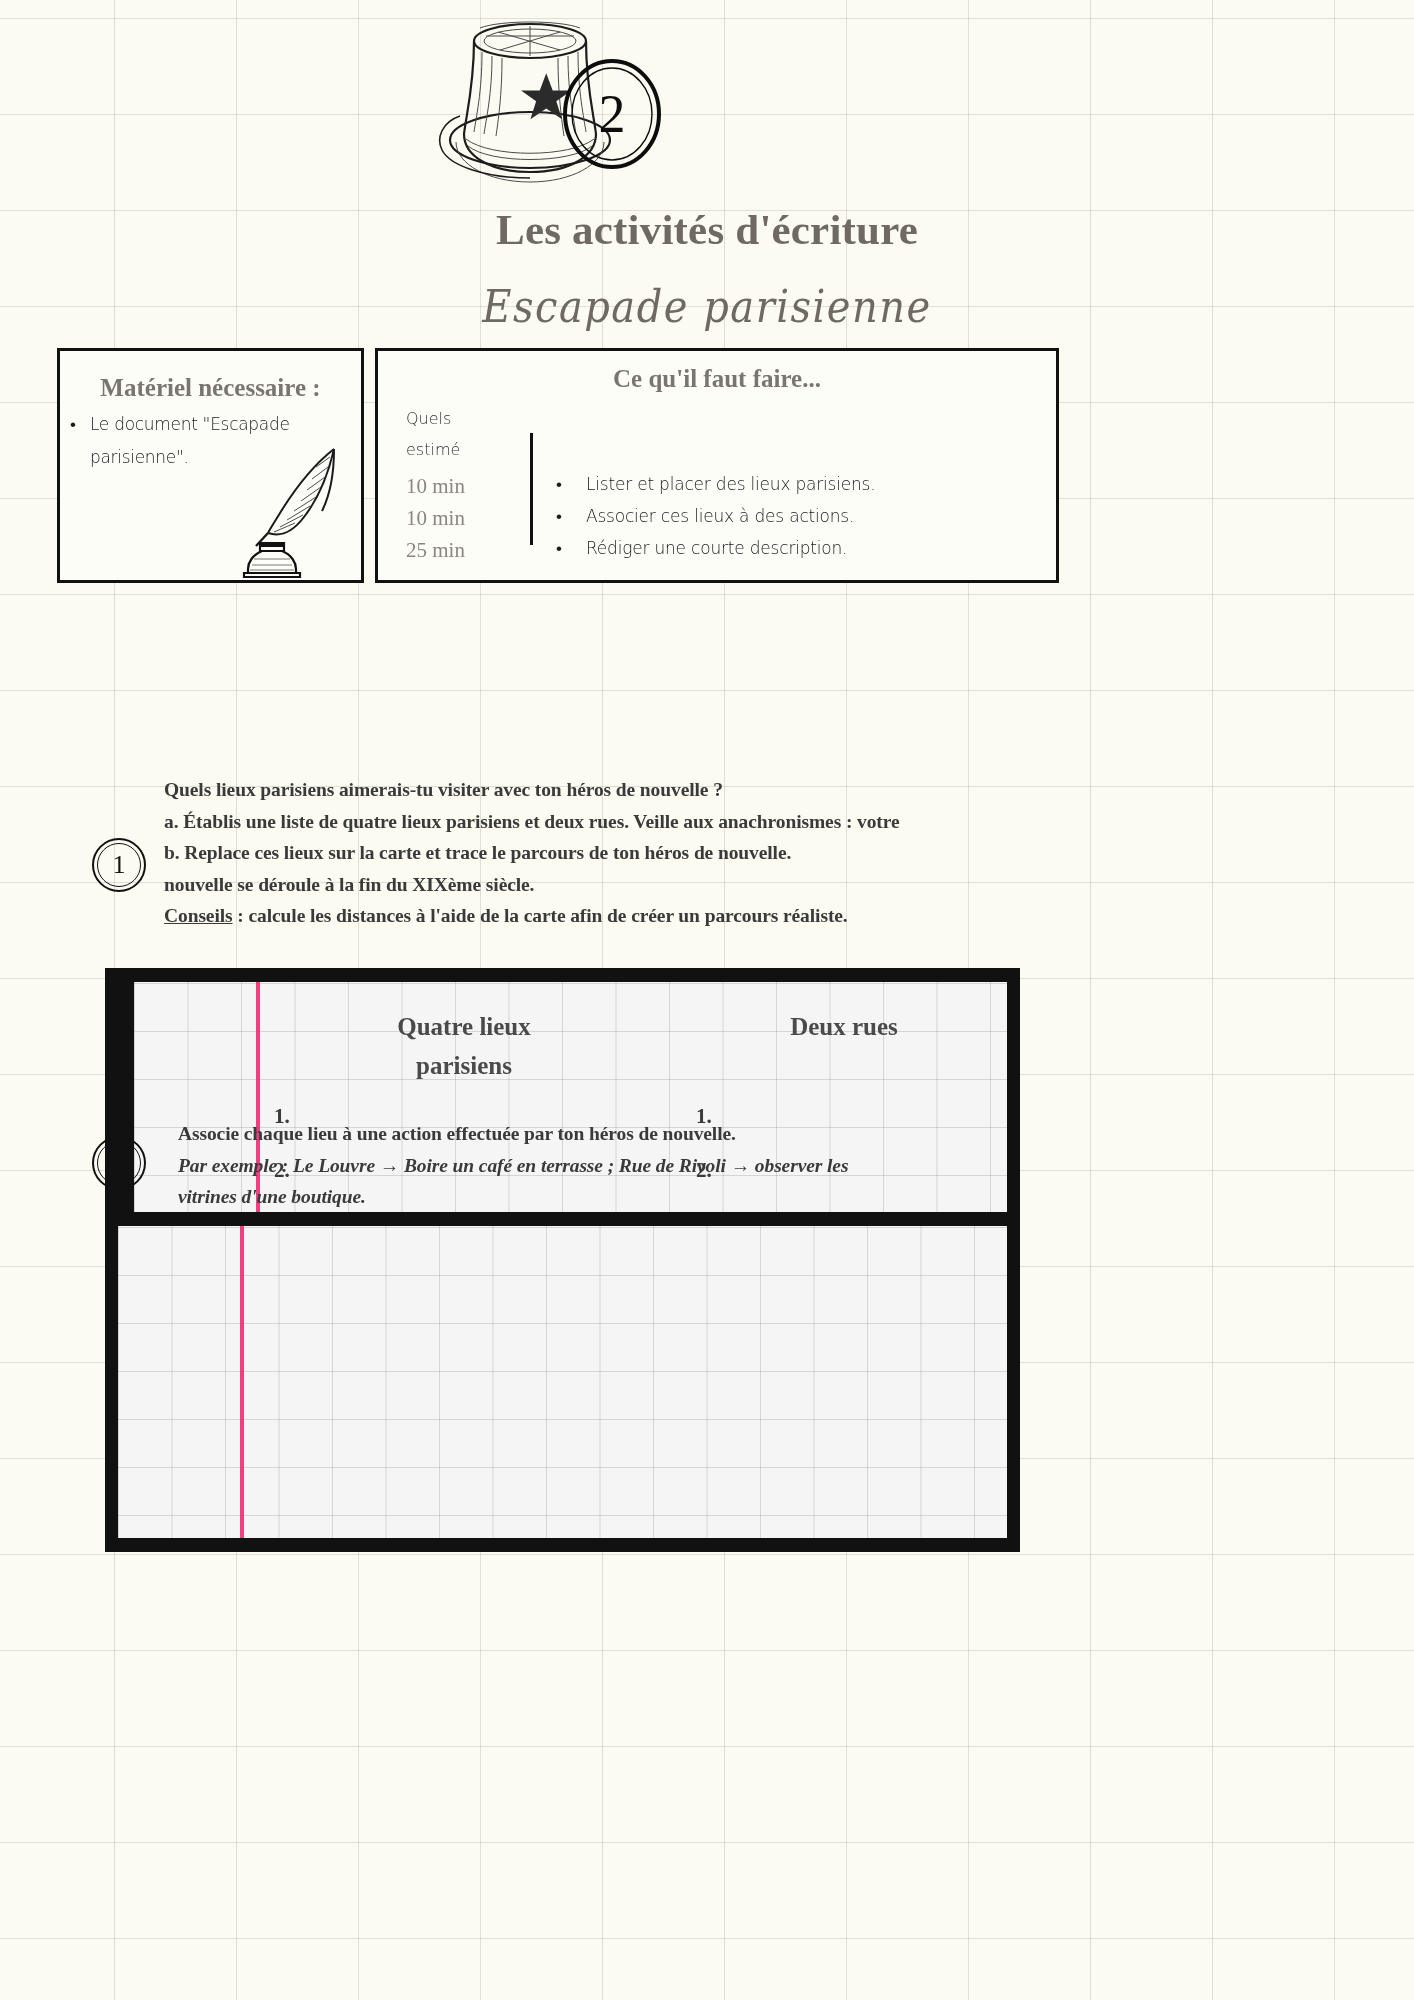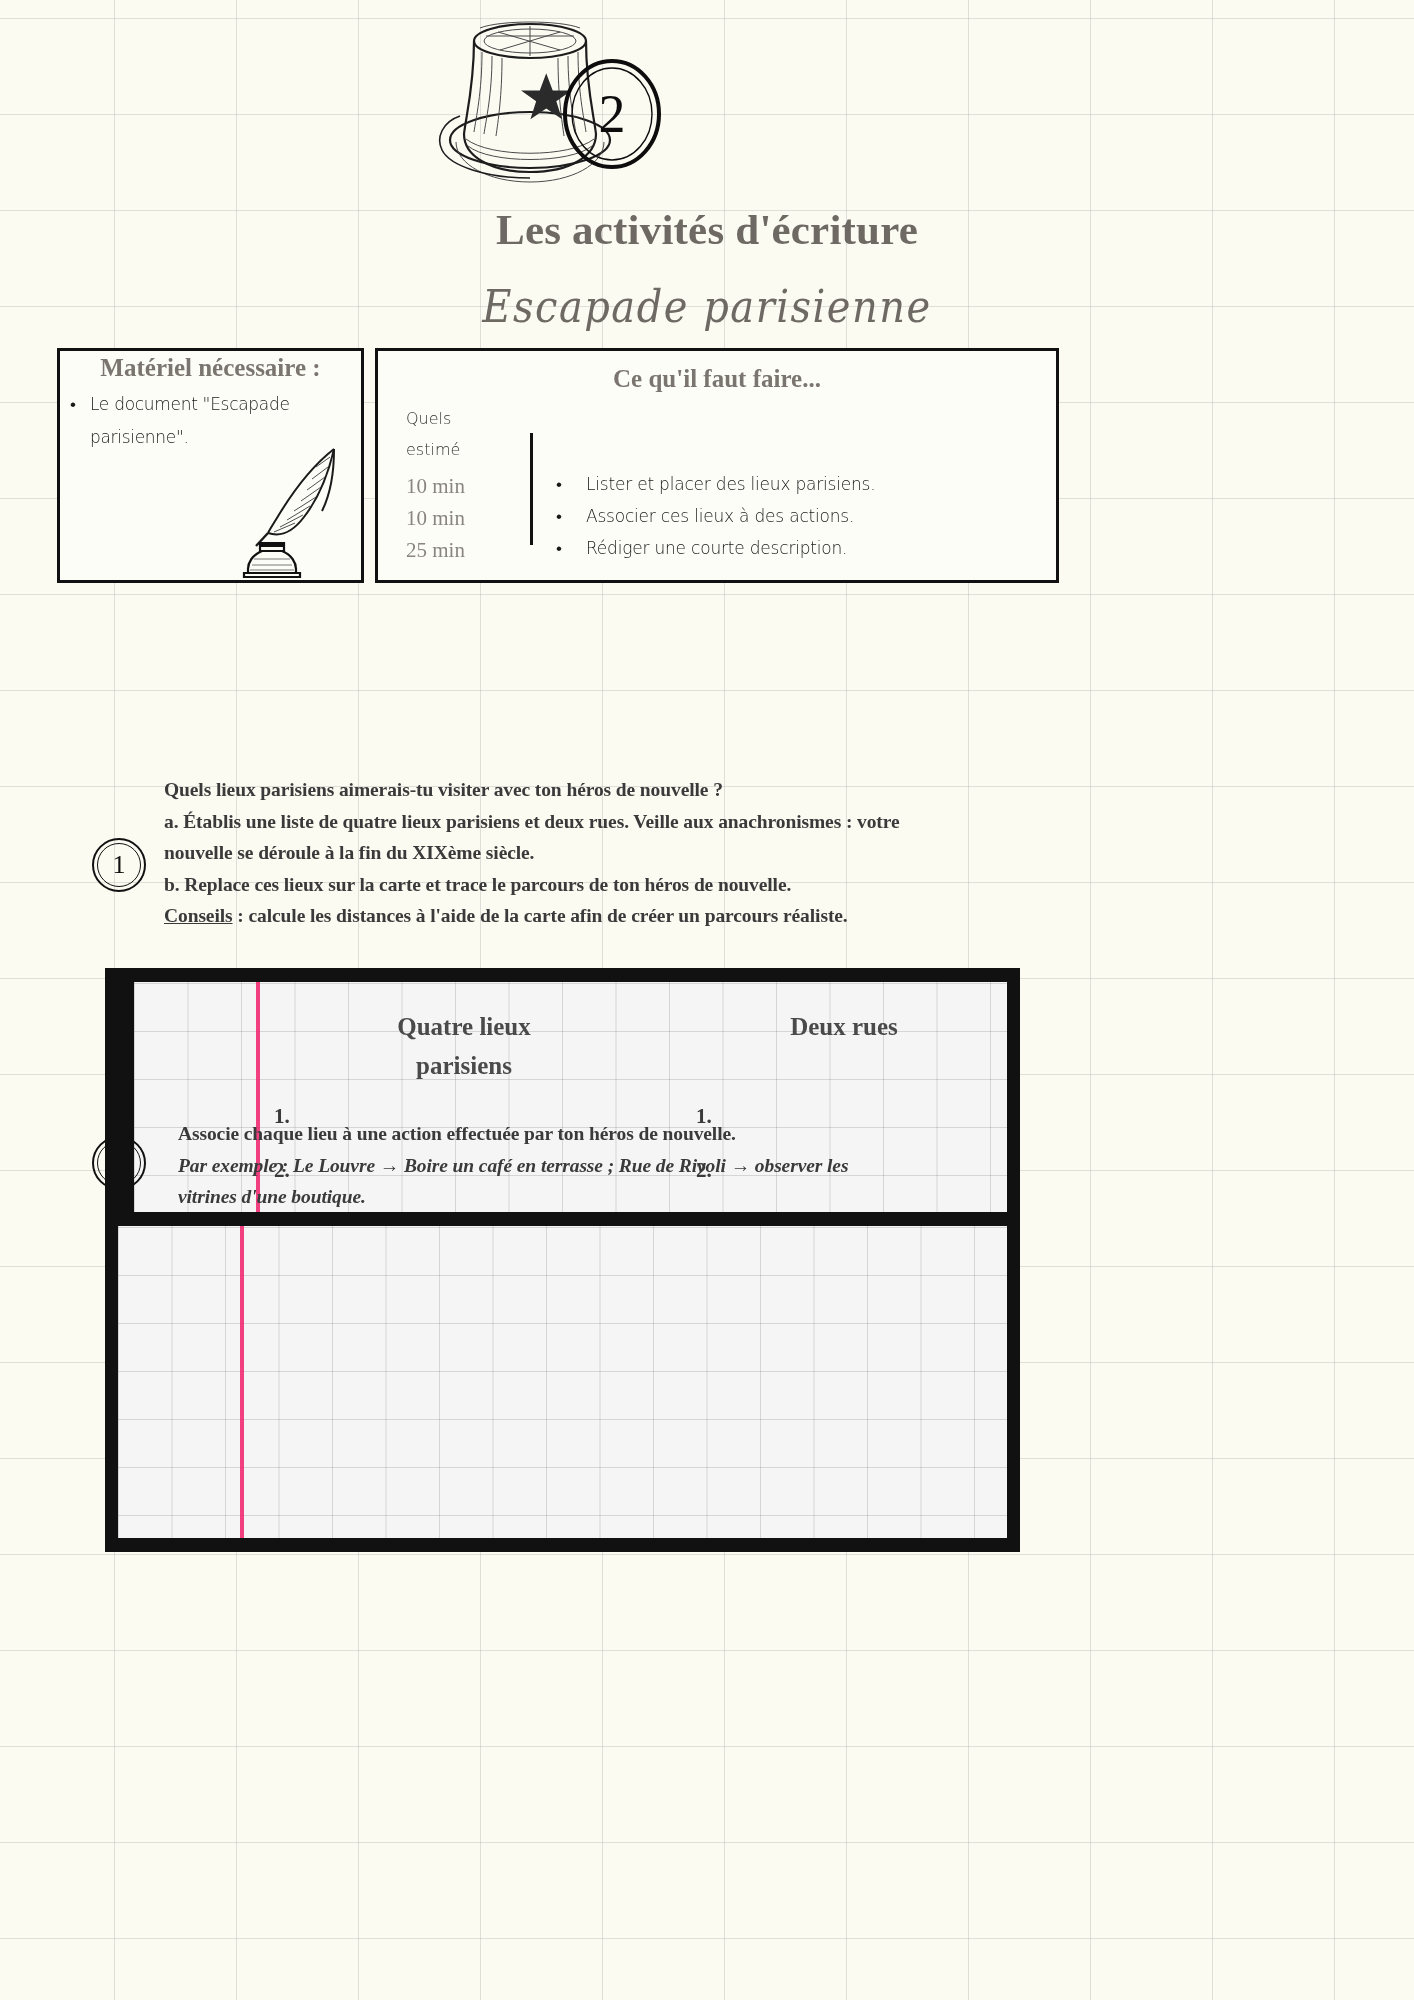--- a/index.html
+++ b/index.html
@@ -41,21 +41,21 @@
   
   .box{
     position:absolute;background:#fdfdf8;
     border:3px solid #111;box-sizing:border-box;
   }
   #materials-box{left:57px;top:348px;width:307px;height:235px;}
   #todo-box{left:375px;top:348px;width:684px;height:235px;}
 
   .box-title{
     text-align:center;font-weight:bold;color:#7a756f;
-    font-size:25px;padding-top:3px;
+    font-size:25px;padding-top:23px;
   }
   #materials-box .box-title{font-size:25px;}
   #todo-box .box-title{font-size:25px;padding-top:14px;}
 
   .mat-list{margin:6px 0 0 0;padding:0 14px 0 30px;list-style:none;}
   .mat-list li{
     position:relative;font-family:"DejaVu Sans", sans-serif;
     font-size:17px;color:#1a1a1a;line-height:1.95;
     font-weight:300;letter-spacing:-.3px;
   }
@@ -225,22 +225,22 @@
       </div>
     </div>
   </div>
 
   <div class="ex-num" style="left:92px;top:838px;">
     <span>1</span>
   </div>
   <div class="ex-text" style="left:164px;top:768px;width:880px;">
     <div>Quels lieux parisiens aimerais-tu visiter avec ton héros de nouvelle ?</div>
     <div>a. Établis une liste de quatre lieux parisiens et deux rues. Veille aux anachronismes : votre</div>
+    <div>b. Replace ces lieux sur la carte et trace le parcours de ton héros de nouvelle.</div>
     <div>nouvelle se déroule à la fin du XIXème siècle.</div>
-    <div>b. Replace ces lieux sur la carte et trace le parcours de ton héros de nouvelle.</div>
     <div>
       <span class="u">Conseils</span><span> : calcule les distances à l'aide de la carte afin de créer un parcours réaliste.</span>
     </div>
   </div>
 
   <div class="nb" style="left:105px;top:968px;width:915px;height:330px;padding-left:29px;">
     <div class="nb-inner">
       <div class="nb-margin"></div>
       <div class="nb-head" style="left:210px;top:26px;width:240px;">
         <div>Quatre lieux</div>

